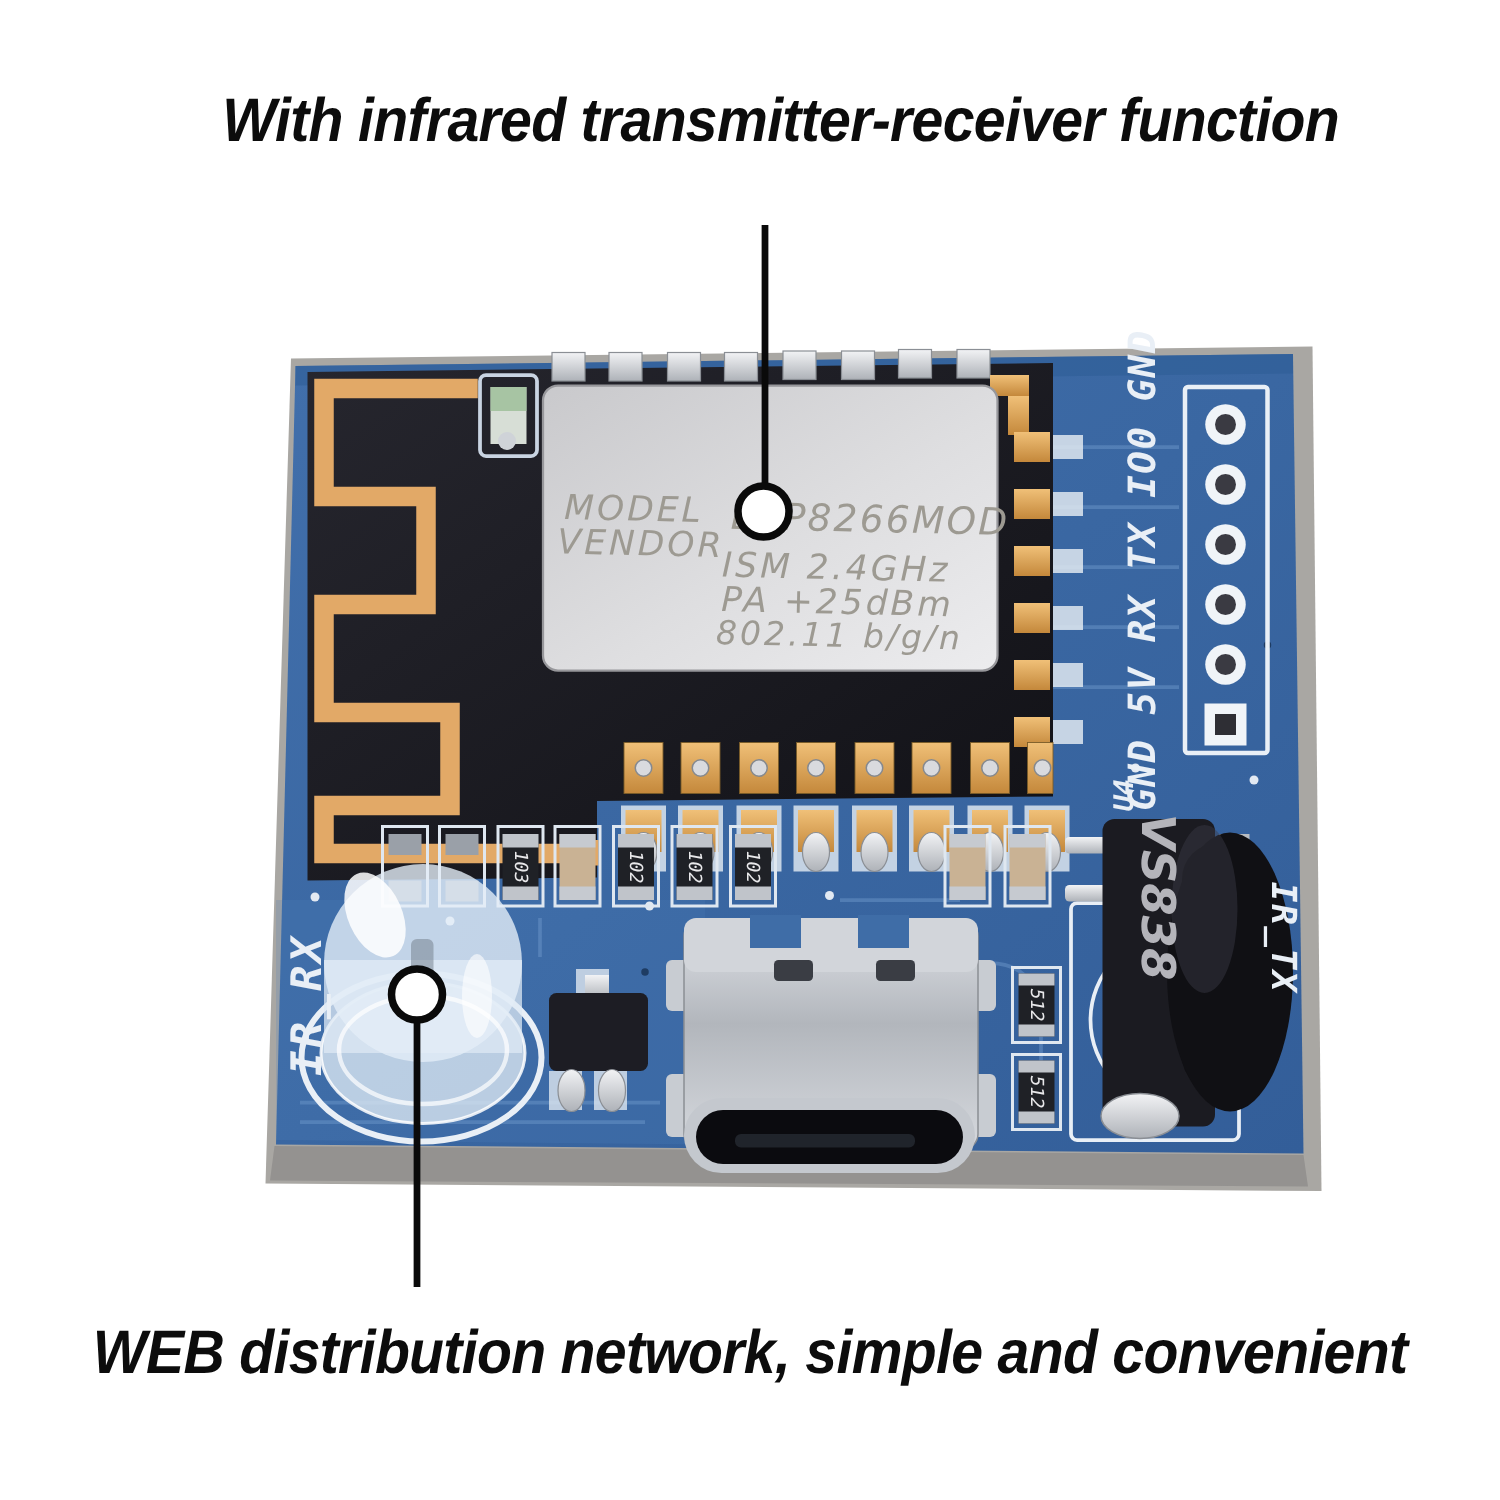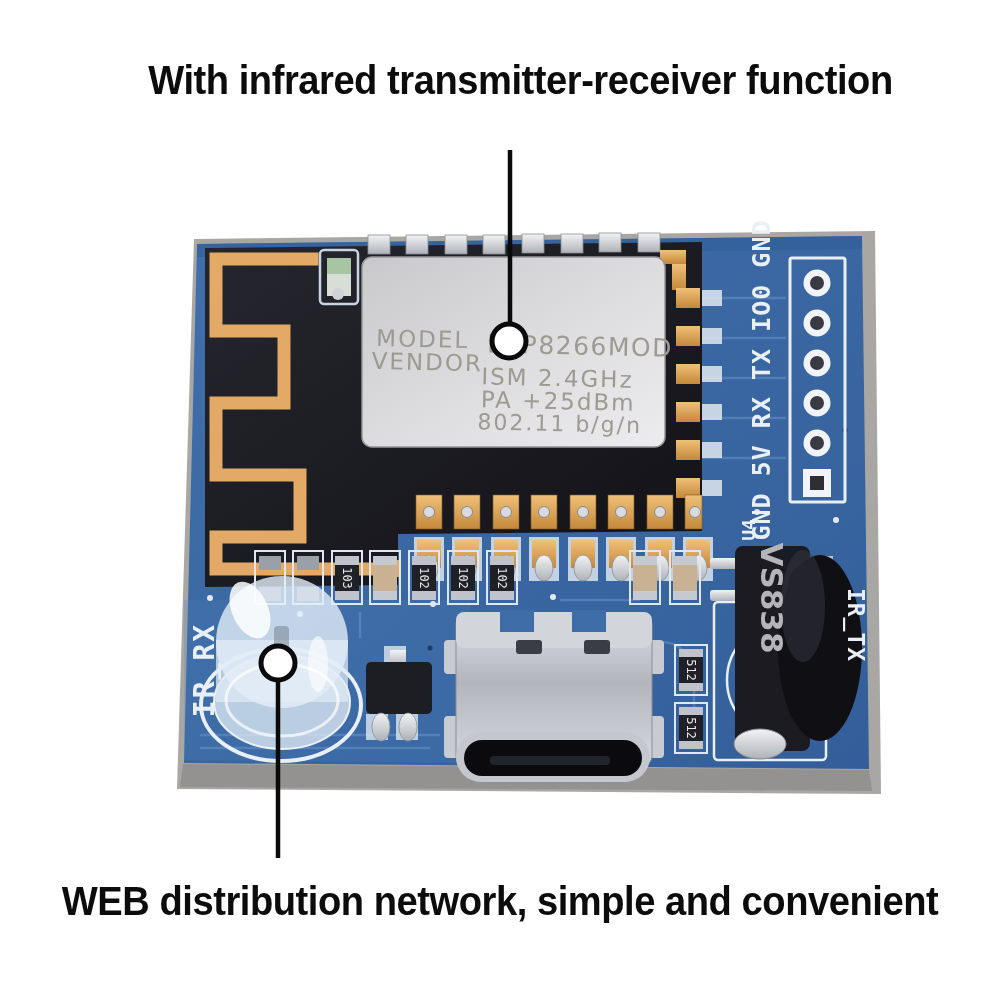--- a/index.html
+++ b/index.html
@@ -1,17 +1,17 @@
 <!DOCTYPE html>
 <html><head>
 <meta charset="utf-8">
 <style>
   html,body{margin:0;padding:0;background:#ffffff;}
   .stage{position:relative;width:1000px;height:1000px;background:#ffffff;overflow:hidden;
-         font-family:"Liberation Sans", sans-serif;}
+         font-family:"Liberation Sans", sans-serif;font-style:italic;}
   .caption{position:absolute;left:0;right:0;text-align:center;color:#0c0c0c;
            font-weight:bold;font-size:41px;letter-spacing:-0.5px;white-space:nowrap;}
   .caption-top{top:57px;transform:scaleX(0.93) translateX(22px);}
   .caption-bottom{top:878px;transform:scaleX(0.93);}
   svg{position:absolute;left:0;top:0;}
   text{user-select:none;}
 </style>
 </head>
 <body>
 

